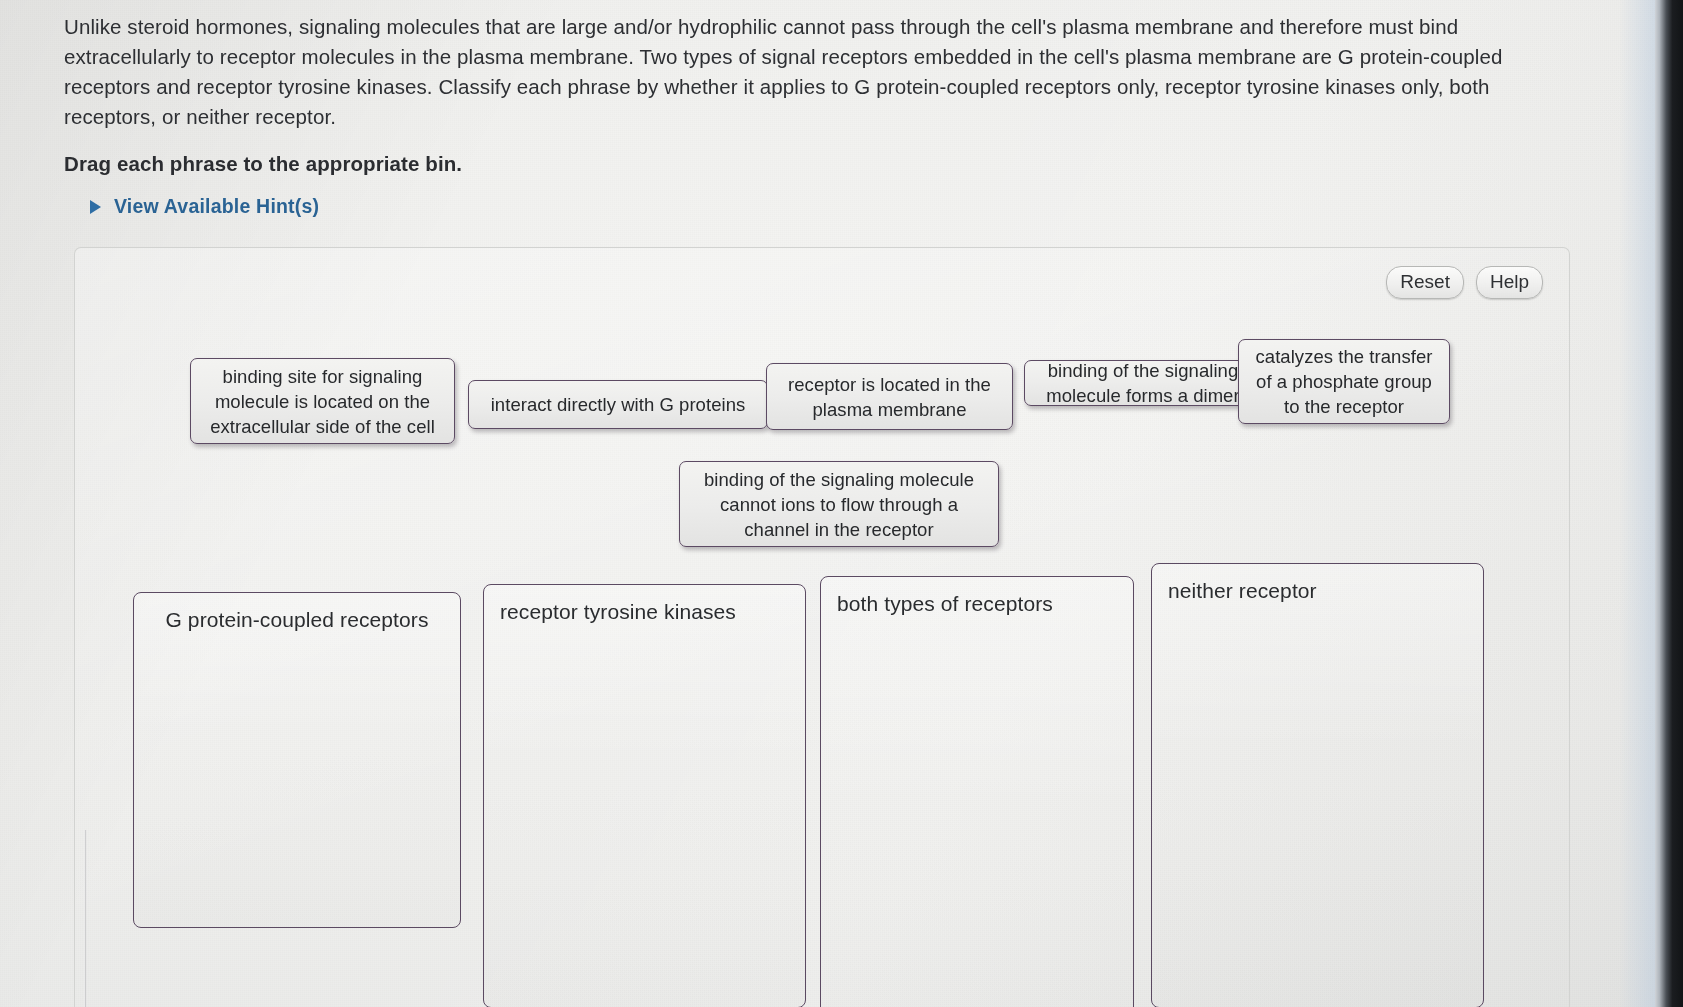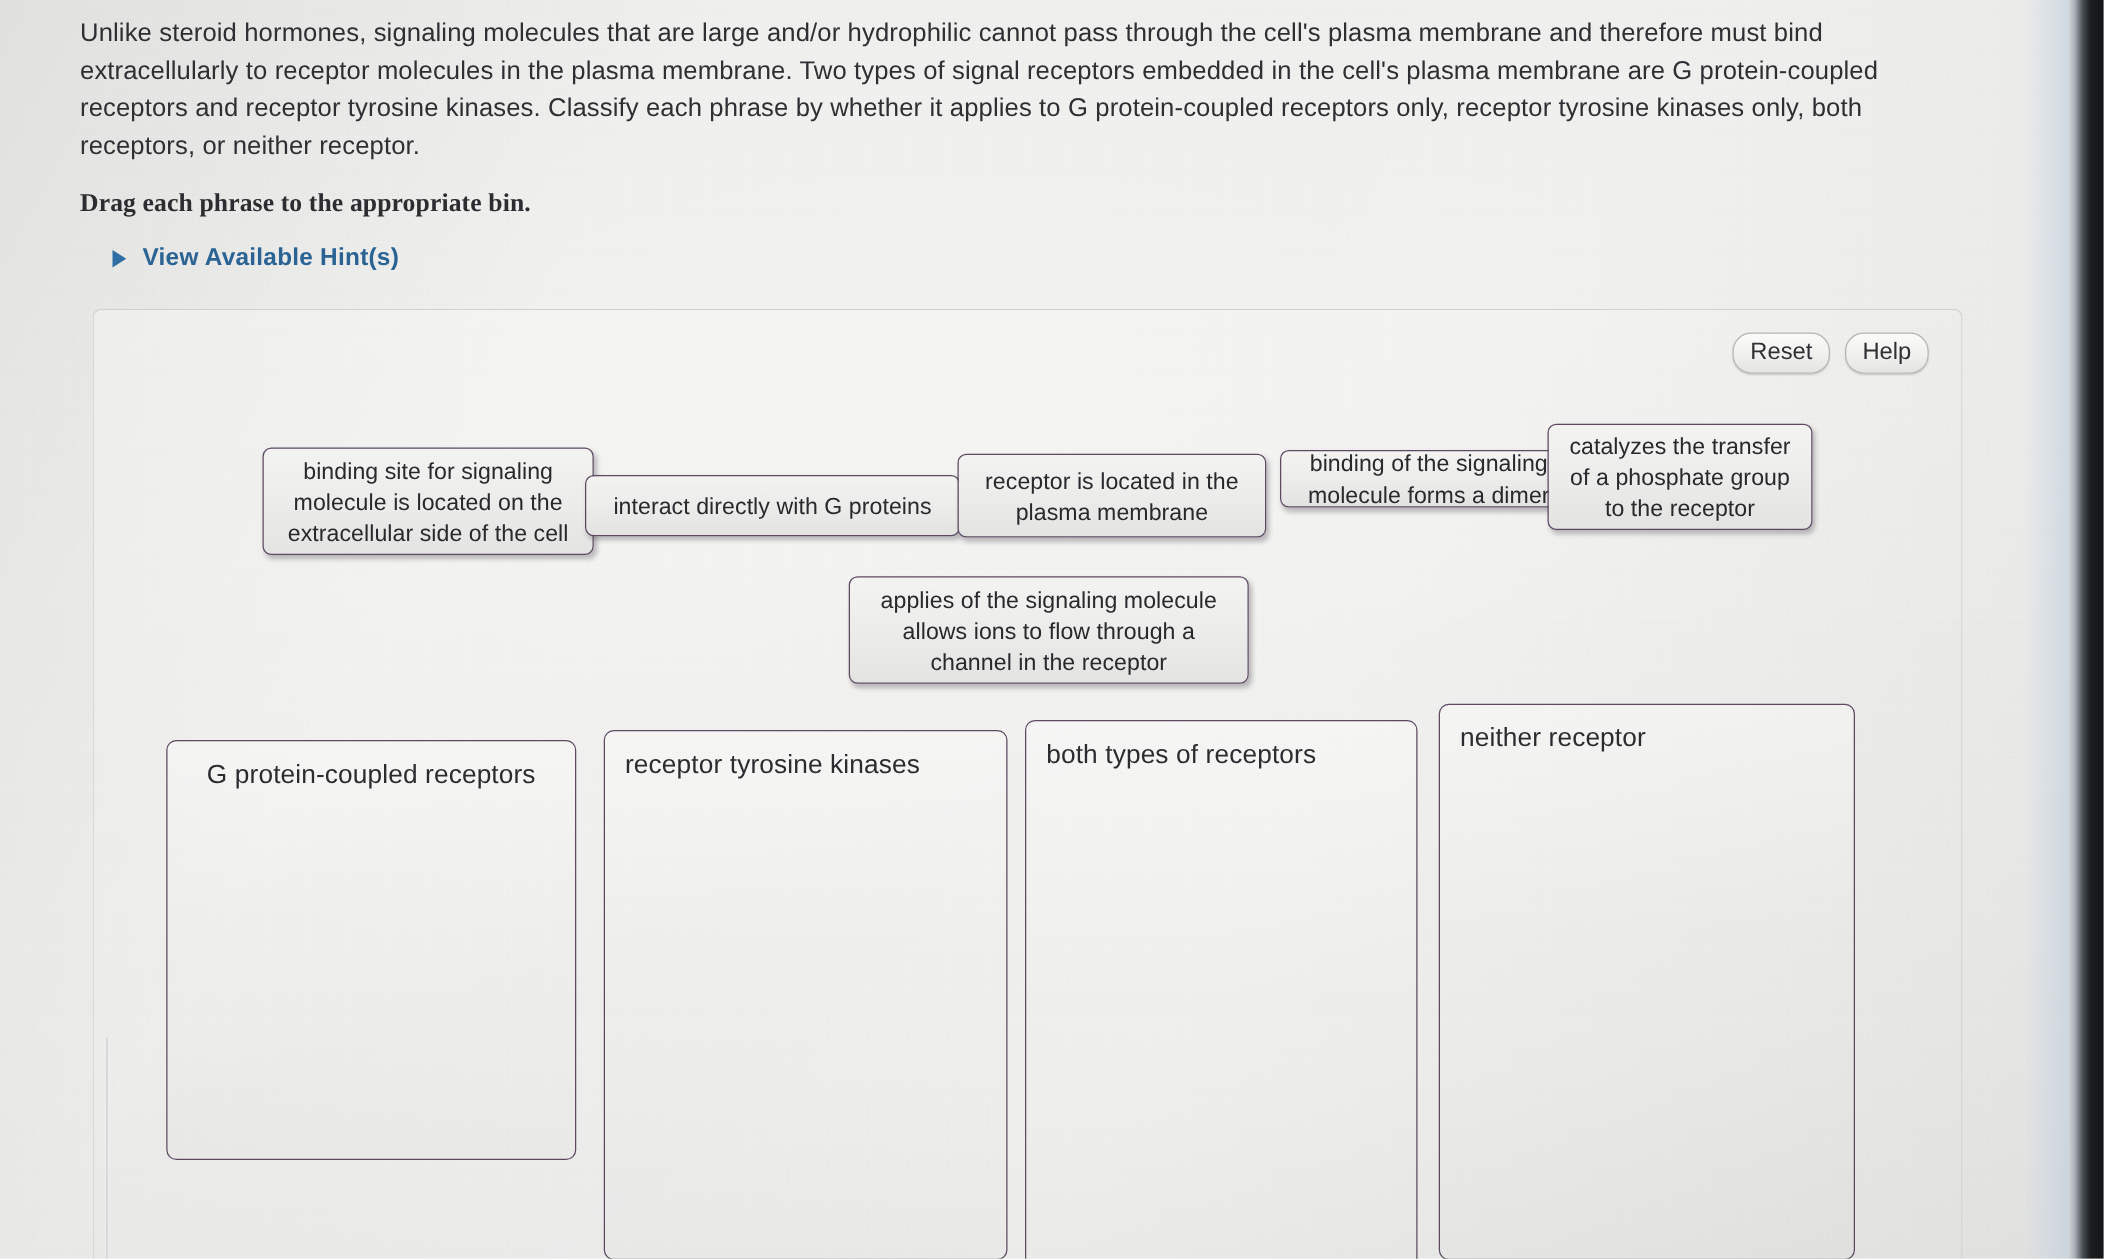--- a/index.html
+++ b/index.html
@@ -67,21 +67,20 @@
     line-height: 30px;
     color: #2d2f33;
     letter-spacing: .1px;
   }
   .q-instruction {
     margin-top: 20px;
     font-size: 20.5px;
     font-weight: bold;
     color: #2b2d31;
     letter-spacing: .1px;
-    font-family: Liberation Serif, serif;
   }
 
   
   #hints {
     position: absolute;
     left: 66px; top: 195px;
     display: flex;
     align-items: center;
     gap: 13px;
     cursor: pointer;
@@ -146,21 +145,21 @@
     line-height: 25px;
     text-align: center;
     display: flex;
     align-items: center;
     justify-content: center;
     padding: 6px 10px;
     cursor: move;
     letter-spacing: .05px;
   }
 
-  #tile-0 { left: 115px; top: 110px; width: 265px; height: 86px; margin-left: 20px; }
+  #tile-0 { left: 115px; top: 110px; width: 265px; height: 86px; }
   #tile-1 { left: 393px; top: 132px; width: 300px; height: 49px; }
   #tile-2 { left: 691px; top: 115px; width: 247px; height: 67px; }
   #tile-3 { left: 933px; top: 112px; width: 238px; height: 46px; margin-left: 16px; }
   #tile-4 { left: 1163px; top: 91px; width: 212px; height: 85px; }
   #tile-5 { left: 604px; top: 213px; width: 320px; height: 86px; }
 
   
   .bin {
     position: absolute;
     box-sizing: border-box;
@@ -204,21 +203,21 @@
     <div id="toolbar">
       <button class="tool-btn">Reset</button>
       <button class="tool-btn">Help</button>
     </div>
 
     <div class="tile" id="tile-0">binding site for signaling molecule is located on the extracellular side of the cell</div>
     <div class="tile" id="tile-1">interact directly with G proteins</div>
     <div class="tile" id="tile-2">receptor is located in the plasma membrane</div>
     <div class="tile" id="tile-3">binding of the signaling molecule forms a dimer</div>
     <div class="tile" id="tile-4">catalyzes the transfer of a phosphate group to the receptor</div>
-    <div class="tile" id="tile-5">applies of the signaling molecule allows ions to flow through a channel in the receptor</div>
+    <div class="tile" id="tile-5">binding of the signaling molecule cannot ions to flow through a channel in the receptor</div>
 
     <div class="bin" id="bin-0">
       <div class="bin-label centered">G protein-coupled receptors</div>
     </div>
     <div class="bin" id="bin-1">
       <div class="bin-label">receptor tyrosine kinases</div>
     </div>
     <div class="bin" id="bin-2">
       <div class="bin-label">both types of receptors</div>
     </div>

